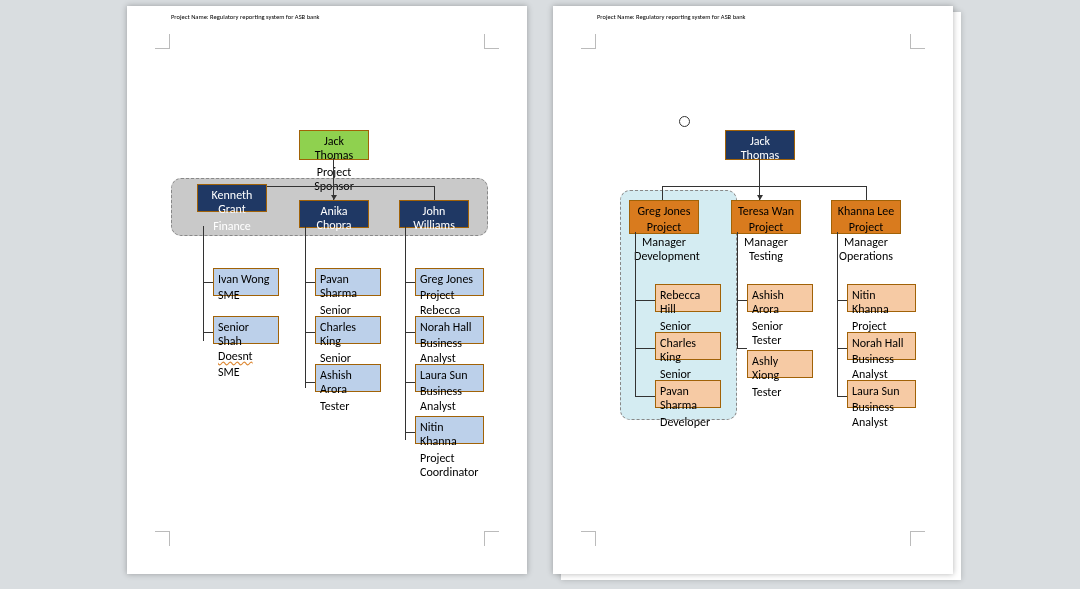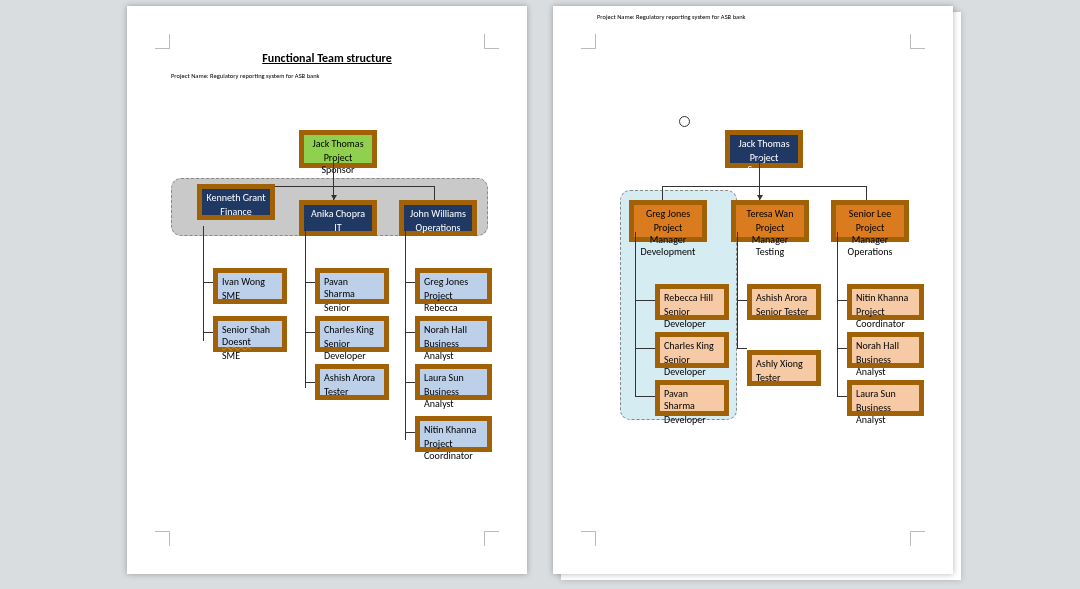--- a/index.html
+++ b/index.html
@@ -13,21 +13,21 @@
   .cmark.tr{border-left:.6px solid #bbb;border-bottom:.6px solid #bbb}
   .cmark.bl{border-right:.6px solid #bbb;border-top:.6px solid #bbb}
   .cmark.br{border-left:.6px solid #bbb;border-top:.6px solid #bbb}
   .p-tl{left:28px;top:28px}.p-tr{right:28px;top:28px}.p-bl{left:28px;bottom:28px}.p-br{right:28px;bottom:28px}
   .title{font-weight:bold;text-decoration:underline;font-size:12px;text-align:center;margin-top:45px}
   .subtitle{font-size:6.5px;margin:7px 0 0 44px}
   .canvas{position:absolute;left:0;right:0;top:0;bottom:0}
   .grp{position:absolute;border:1px dashed #888;border-radius:10px}
   .grp.grey{background:#c9c9c9}
   .grp.blue{background:#d4ecf2}
-  .box{position:absolute;border:5px solid #a16207;font-size:10px;line-height:1.2;color:#000}
+  .box{position:absolute;border:1px solid #a16207;font-size:12px;line-height:1.2;color:#000}
   .box.green{background:#8fd14f}
   .box.navy{background:#1f3864;color:#fff}
   .box.ltblue{background:#bcd0ea}
   .box.oranged{background:#d97b1e}
   .box.orangel{background:#f6caa4}
   .name{display:block;padding:3px 4px 0 4px;font-weight:normal}
   .role{display:block;font-weight:normal;padding:2px 4px 3px 4px}
   .navy .name,.navy .role{text-align:center;color:#fff}
   .green .name,.green .role{text-align:center}
   .oranged .name,.oranged .role{text-align:center}
@@ -40,21 +40,20 @@
 </head>
 <body>
 <div class="viewport">
   <div class="page-shadow-r"></div>
 
   <div class="page page-l">
     <div class="cmark tl p-tl"></div>
     <div class="cmark tr p-tr"></div>
     <div class="cmark bl p-bl"></div>
     <div class="cmark br p-br"></div>
-    <div class="title">Functional Team structure</div>
     <div class="subtitle">Project Name: Regulatory reporting system for ASB bank</div>
     <div class="canvas">
 
       <div class="grp grey" style="left:44px;top:172px;width:315px;height:56px"></div>
 
       <div class="box green" style="left:172px;top:124px;width:68px;height:28px">
         <span class="name">Jack Thomas</span>
         <span class="role">Project Sponsor</span>
       </div>
       <div class="vline" style="left:206px;top:152px;height:42px"></div>
@@ -154,21 +153,21 @@
 
       <div class="box oranged" style="left:76px;top:194px;width:68px;height:32px">
         <span class="name">Greg Jones</span>
         <span class="role">Project Manager Development</span>
       </div>
       <div class="box oranged" style="left:178px;top:194px;width:68px;height:32px">
         <span class="name">Teresa Wan</span>
         <span class="role">Project Manager Testing</span>
       </div>
       <div class="box oranged" style="left:278px;top:194px;width:68px;height:32px">
-        <span class="name">Senior Lee</span>
+        <span class="name">Khanna Lee</span>
         <span class="role">Project Manager Operations</span>
       </div>
 
       <div class="vline" style="left:82px;top:226px;height:164px"></div>
       <div class="hline" style="left:82px;top:294px;width:20px"></div>
       <div class="hline" style="left:82px;top:342px;width:20px"></div>
       <div class="hline" style="left:82px;top:390px;width:20px"></div>
 
       <div class="vline" style="left:184px;top:226px;height:116px"></div>
       <div class="hline" style="left:184px;top:294px;width:10px"></div>

